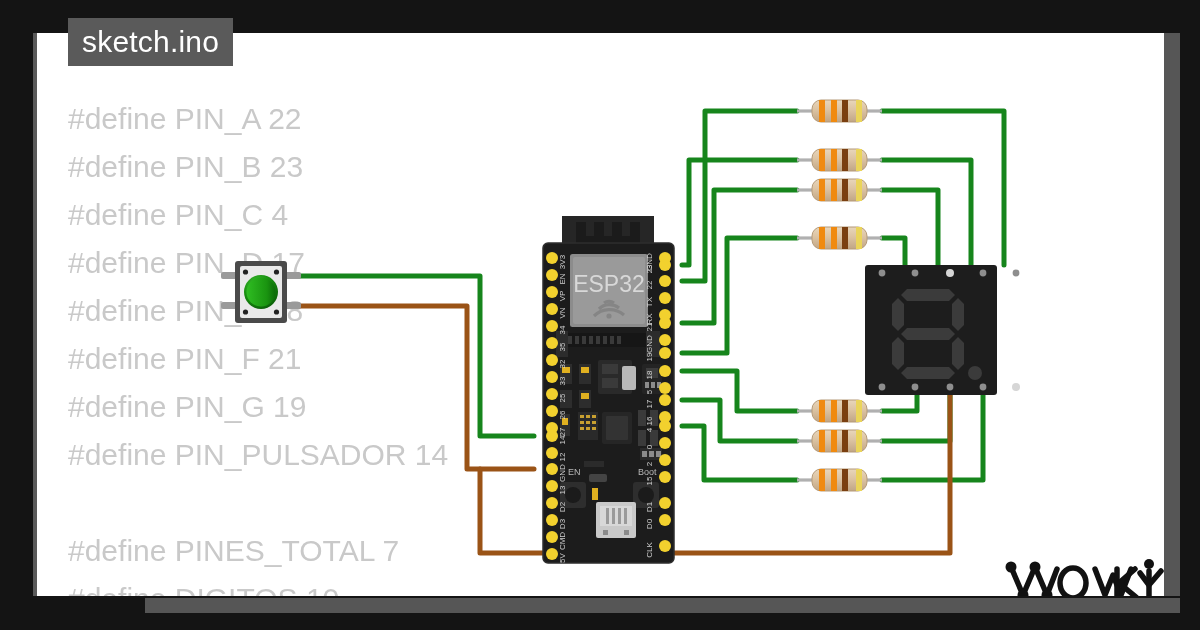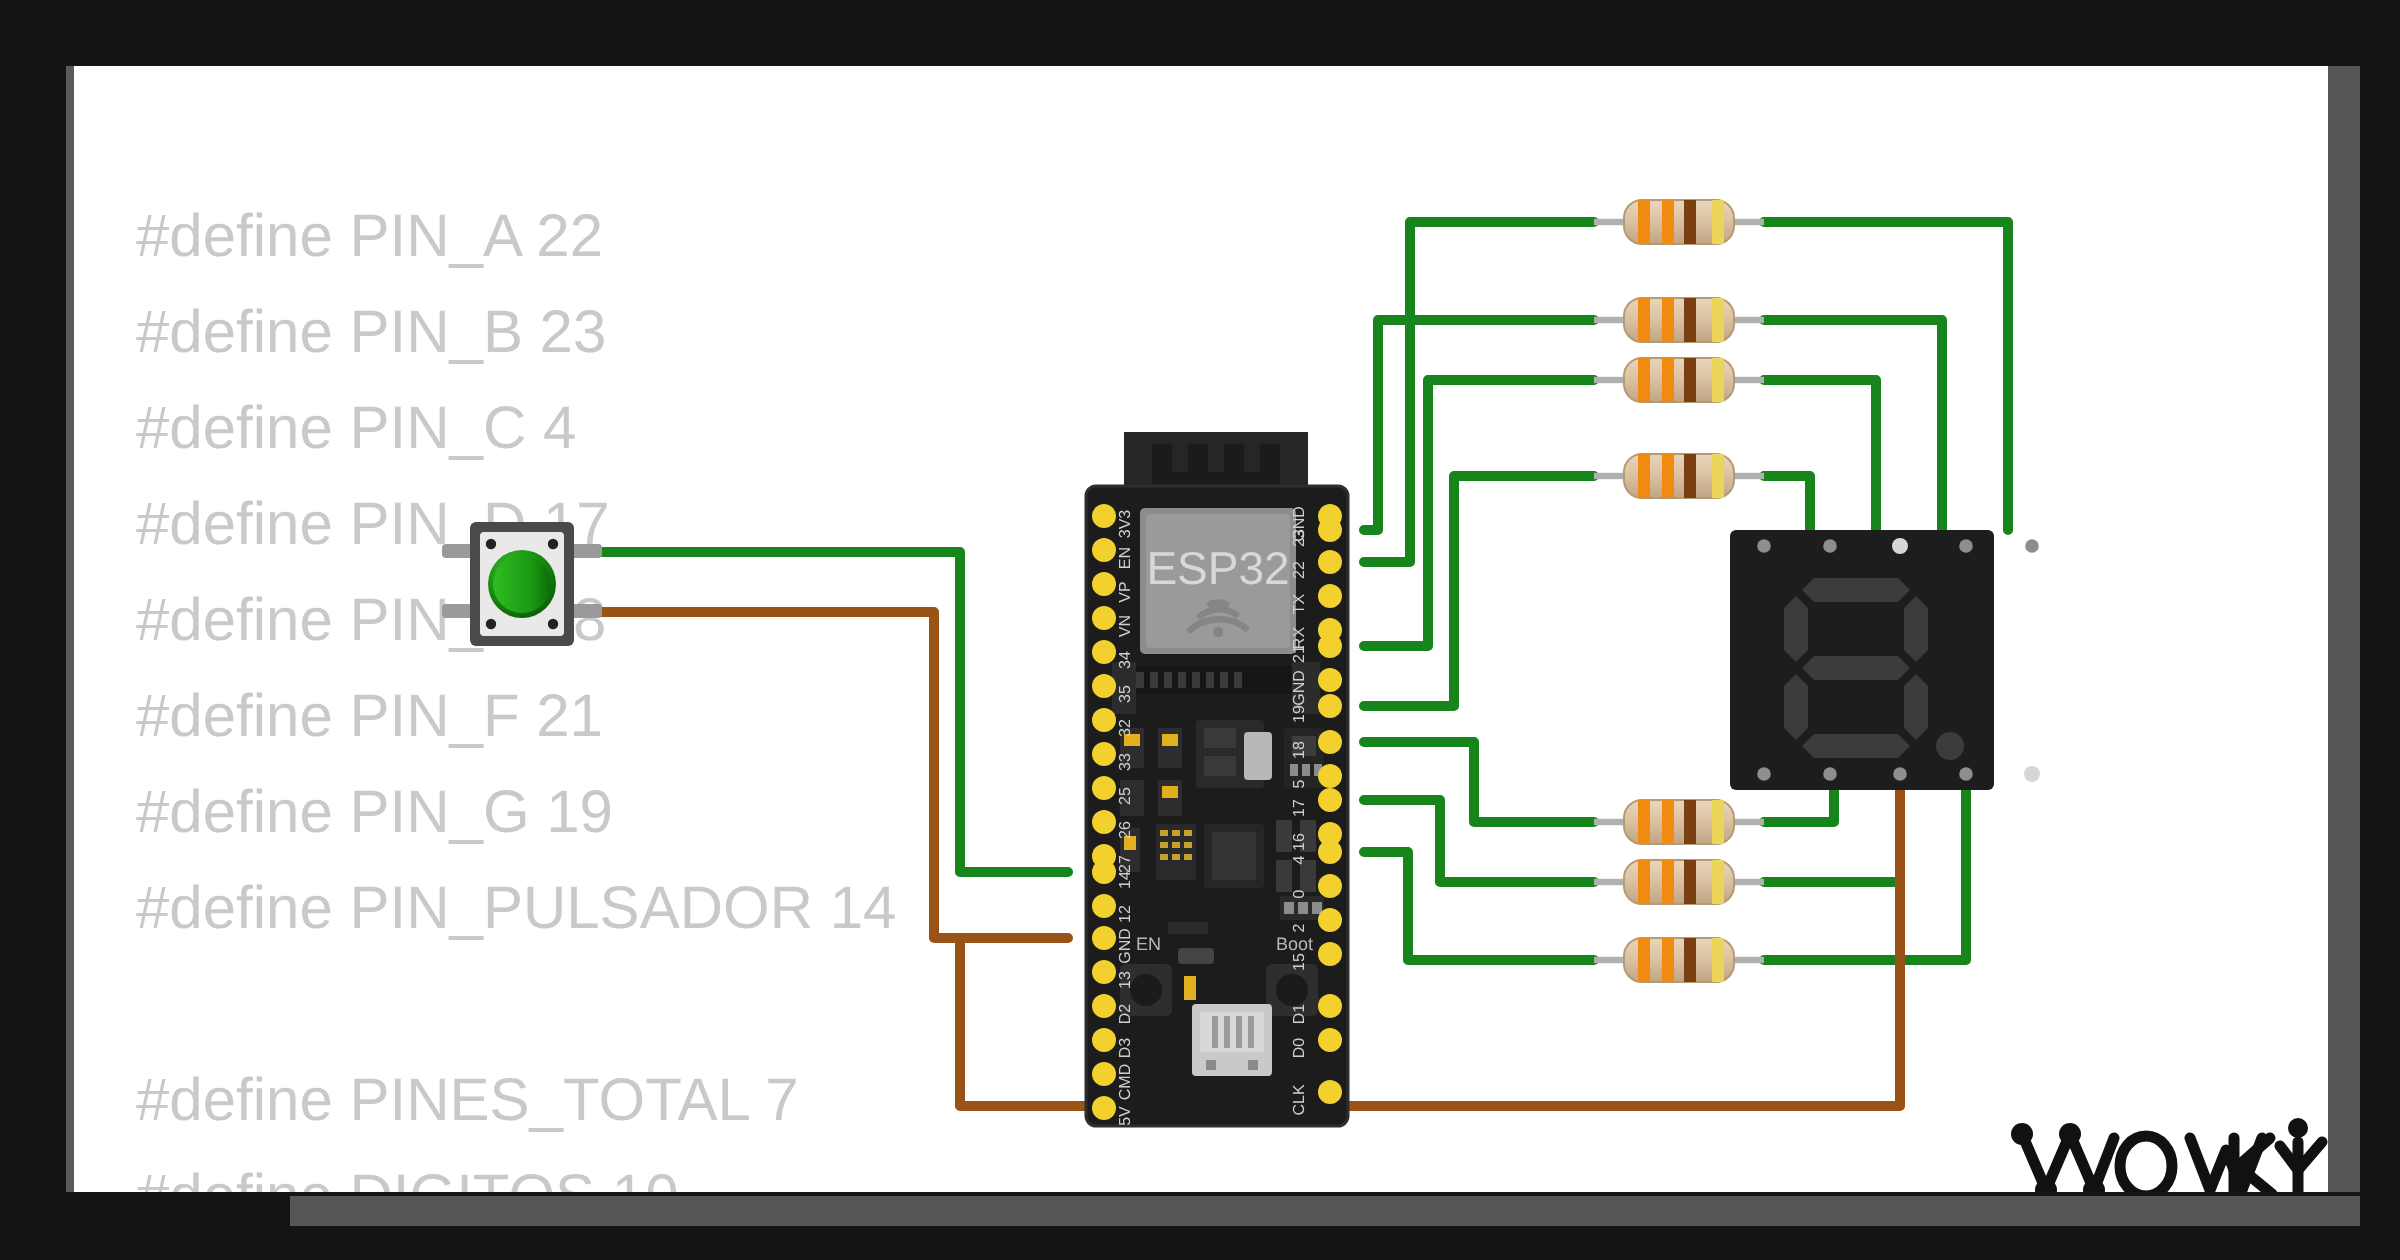--- a/index.html
+++ b/index.html
@@ -502,16 +502,17 @@
         </g>
         <g fill="none" stroke="#111111" stroke-width="5.5" stroke-linecap="round">
           <ellipse cx="74" cy="28" rx="13" ry="15"></ellipse>
           <path d="M118 14 L118 42"></path>
           <path d="M136 14 L120 28 L137 42"></path>
         </g>
       </svg>
     </div>
   </div>
 
+  <div id="tab">sketch.ino</div>
 
   <div id="vscroll"></div>
   <div id="hscroll"></div>
 </div>
 
 </body></html>

